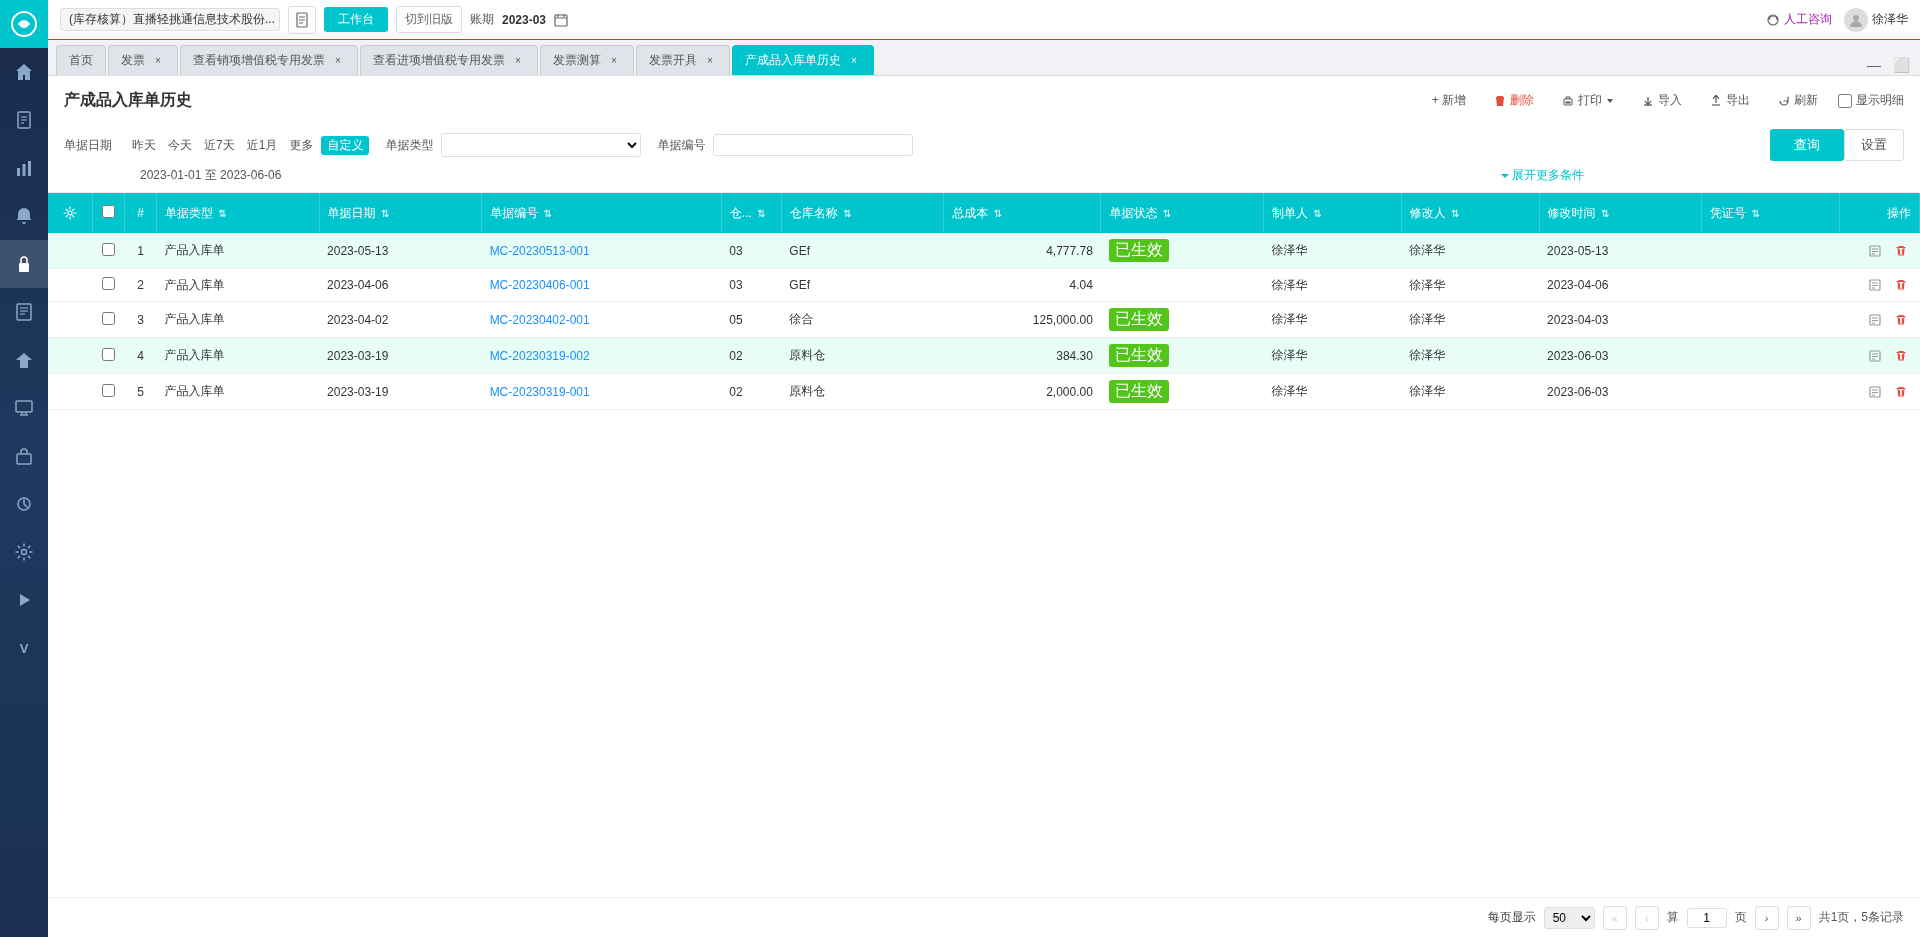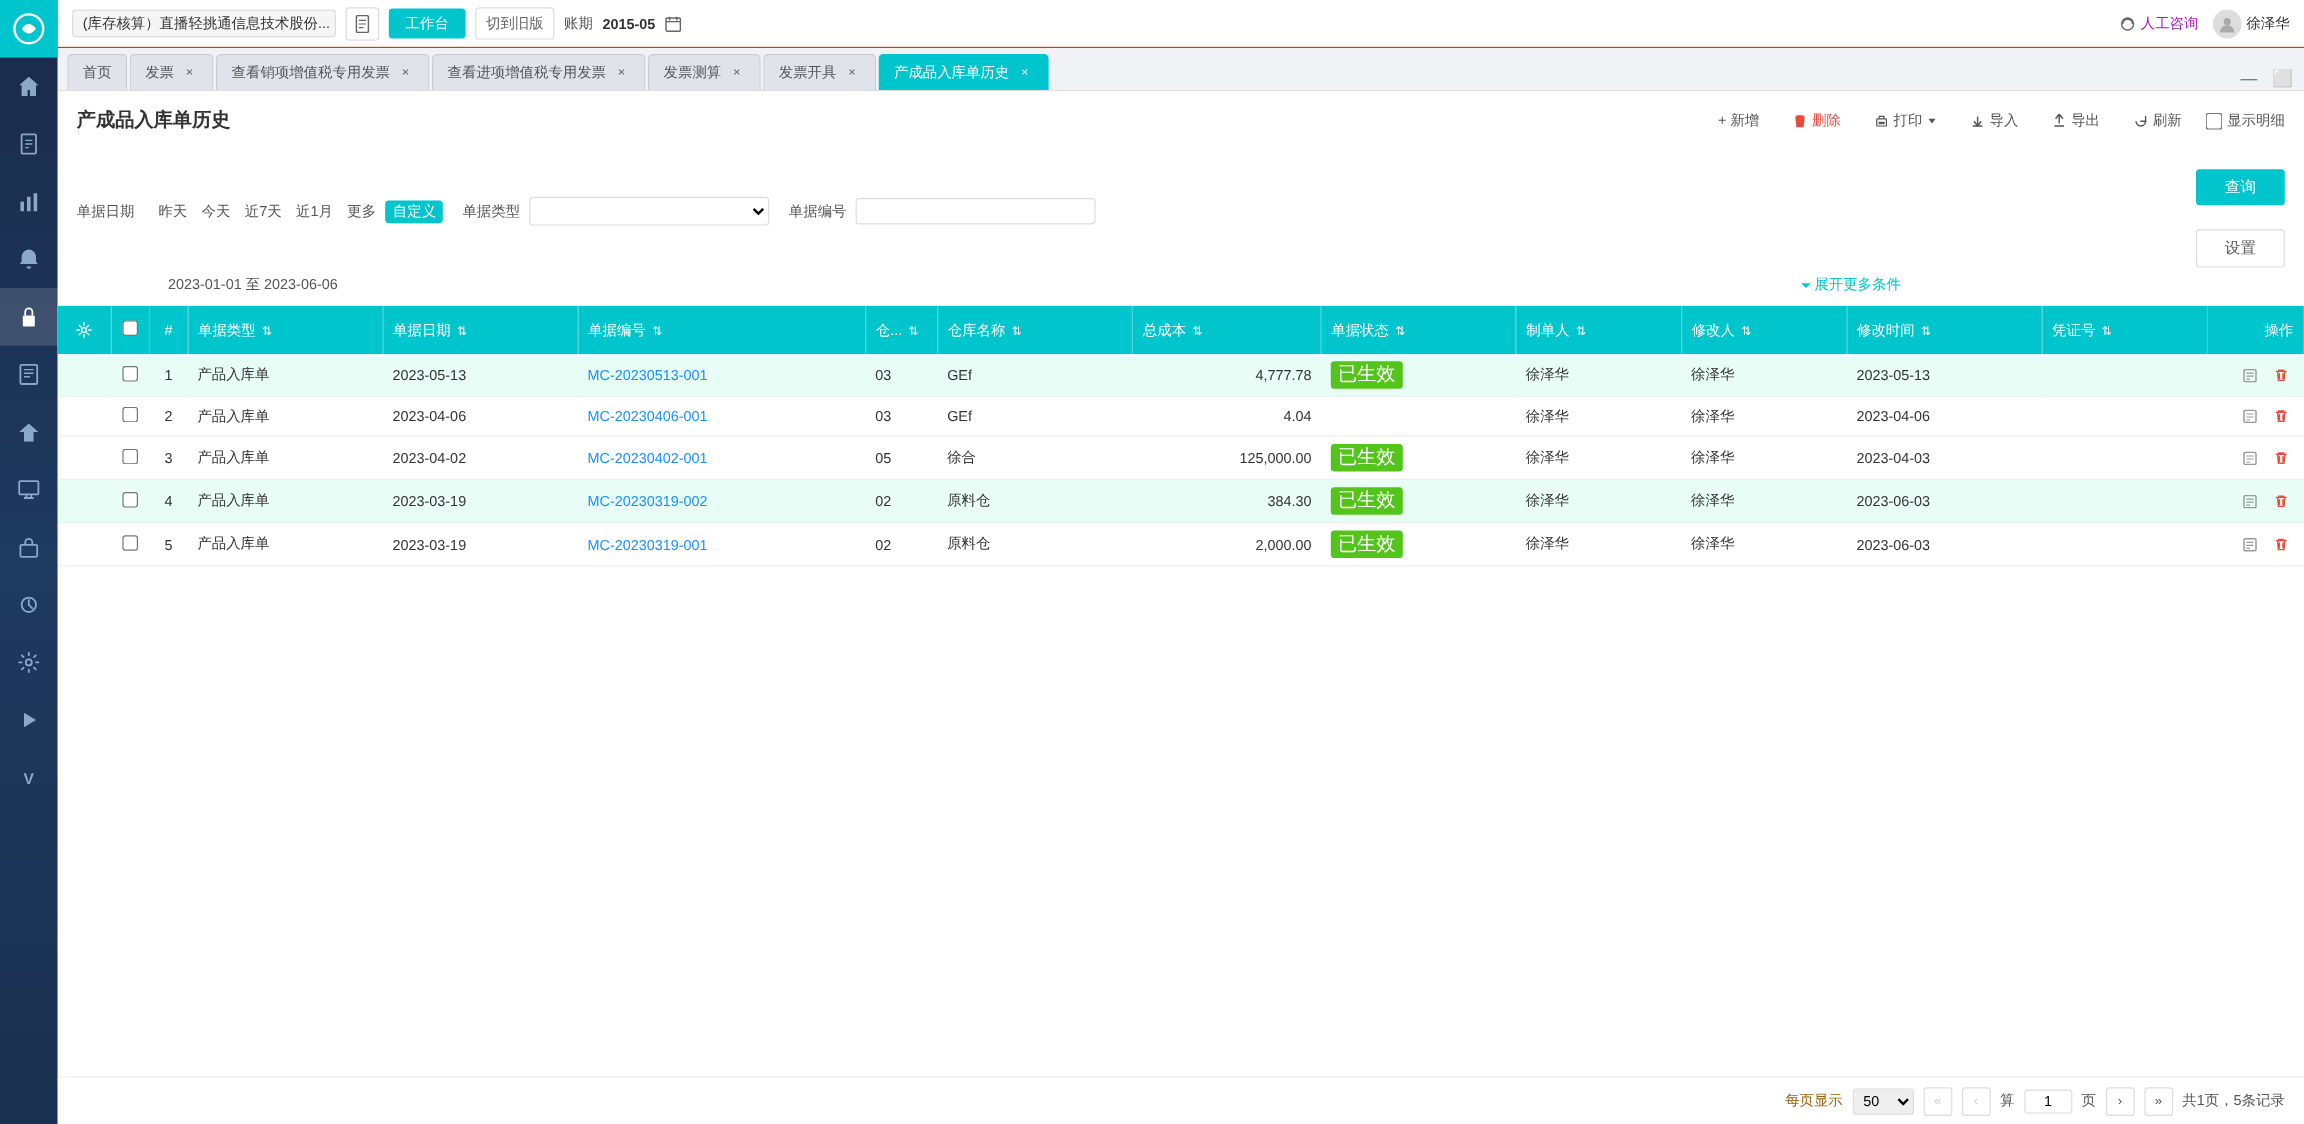--- a/index.html
+++ b/index.html
@@ -56,21 +56,21 @@
     .filter-label { font-size: 12px; color: #555; white-space: nowrap; }
     .date-shortcuts { display: flex; align-items: center; gap: 4px; }
     .shortcut-btn { font-size: 12px; color: #555; cursor: pointer; padding: 1px 4px; }
     .shortcut-active { background: #00c5cd; color: #fff; border-radius: 3px; padding: 1px 6px; font-size: 12px; text-align: center; }
     .date-range { font-size: 12px; color: #555; }
     .filter-input { border: 1px solid #ddd; border-radius: 3px; padding: 3px 8px; font-size: 12px; min-width: 120px; }
     .filter-select { border: 1px solid #ddd; border-radius: 3px; padding: 3px 8px; font-size: 12px; min-width: 200px; background: #fff; }
     .expand-btn { color: #00c5cd; font-size: 12px; cursor: pointer; display: flex; align-items: center; gap: 2px; }
     .query-btn { background: #00c5cd; color: #fff; border: none; border-radius: 3px; padding: 6px 24px; font-size: 13px; cursor: pointer; }
     .settings-btn { background: #fff; border: 1px solid #ddd; border-radius: 3px; padding: 6px 16px; font-size: 13px; cursor: pointer; color: #555; display: block; }
-    .query-settings { display: flex; flex-direction: column; gap: 20px; margin-left: auto; margin-top: 12px; }
+    .query-settings { display: flex; flex-direction: row; gap: 0; margin-left: auto; }
 
     
     .table-container { flex: 1; overflow: auto; padding: 0 0; }
     .data-table { width: 100%; border-collapse: collapse; }
     .data-table thead tr { background: #00c5cd; }
     .data-table thead th { color: #fff; font-size: 12px; font-weight: normal; padding: 6px 8px; text-align: left; border-right: 1px solid rgba(255,255,255,0.2); white-space: nowrap; cursor: pointer; }
     .data-table thead th .sort-icon { display: inline-block; font-size: 10px; margin-left: 2px; }
     .data-table tbody tr { border-bottom: 1px solid #eee; }
     .data-table tbody tr:nth-child(even) { background: #fff; }
     .data-table tbody tr:nth-child(odd) { background: #fff; }
@@ -84,21 +84,21 @@
     .row-action { display: inline-flex; align-items: center; justify-content: center; width: 20px; height: 20px; cursor: pointer; color: #666; margin: 0 1px; }
     .settings-gear { width: 28px; height: 28px; display: flex; align-items: center; justify-content: center; cursor: pointer; color: #fff; }
 
     
     .table-footer { height: 36px; border-top: 1px solid #eee; display: flex; align-items: center; padding: 0 16px; font-size: 12px; color: #555; flex-shrink: 0; }
     .footer-total { display: flex; align-items: center; gap: 8px; }
     .total-amount { color: #333; font-weight: bold; margin-left: 200px; }
 
     
     .pagination-bar { height: 40px; background: #fff; border-top: 1px solid #eee; display: flex; align-items: center; justify-content: flex-end; padding: 0 16px; gap: 8px; font-size: 12px; flex-shrink: 0; }
-    .per-page-label { color: #a16207; }
+    .per-page-label { color: #404040; }
     .per-page-select { border: 1px solid #ddd; border-radius: 3px; padding: 2px 4px; font-size: 12px; }
     .page-nav-btn { width: 24px; height: 24px; border: 1px solid #ddd; border-radius: 3px; background: #fff; display: flex; align-items: center; justify-content: center; cursor: pointer; color: #555; font-size: 11px; }
     .page-nav-btn.disabled { color: #ccc; cursor: default; }
     .page-input { width: 40px; border: 1px solid #ddd; border-radius: 3px; text-align: center; padding: 2px 4px; font-size: 12px; }
     .page-info { color: #555; }
 
     .filter-second-row { display: flex; align-items: center; gap: 16px; margin-top: 6px; }
 
     thead th:first-child { width: 40px; }
   </style>
@@ -207,21 +207,21 @@
         <svg width="16" height="16" viewBox="0 0 16 16" fill="#666">
             <rect x="3" y="1" width="10" height="14" rx="1" stroke="#666" stroke-width="1.2" fill="none"></rect>
             <line x1="5" y1="5" x2="11" y2="5" stroke="#666" stroke-width="1"></line>
             <line x1="5" y1="8" x2="11" y2="8" stroke="#666" stroke-width="1"></line>
             <line x1="5" y1="11" x2="9" y2="11" stroke="#666" stroke-width="1"></line>
           </svg>
       </div>
       <button class="workbench-btn">工作台</button>
       <button class="period-btn">切到旧版</button>
       <span style="font-size:12px;color:#555;">账期</span>
-      <span style="font-size:12px;color:#333;font-weight:bold;">2015-05</span>
+      <span style="font-size:12px;color:#333;font-weight:bold;">2023-03</span>
       <svg width="14" height="14" viewBox="0 0 14 14" fill="#666">
           <rect x="1" y="2" width="12" height="11" rx="1" stroke="#666" stroke-width="1.2" fill="none"></rect>
           <line x1="1" y1="5" x2="13" y2="5" stroke="#666" stroke-width="1"></line>
           <line x1="4" y1="1" x2="4" y2="4" stroke="#666" stroke-width="1.2"></line>
           <line x1="10" y1="1" x2="10" y2="4" stroke="#666" stroke-width="1.2"></line>
         </svg>
       <div class="top-bar-right">
         <div class="user-service">
           <svg width="14" height="14" viewBox="0 0 14 14" fill="#666">
               <circle cx="7" cy="7" r="5" stroke="#666" stroke-width="1.2" fill="none"></circle>

